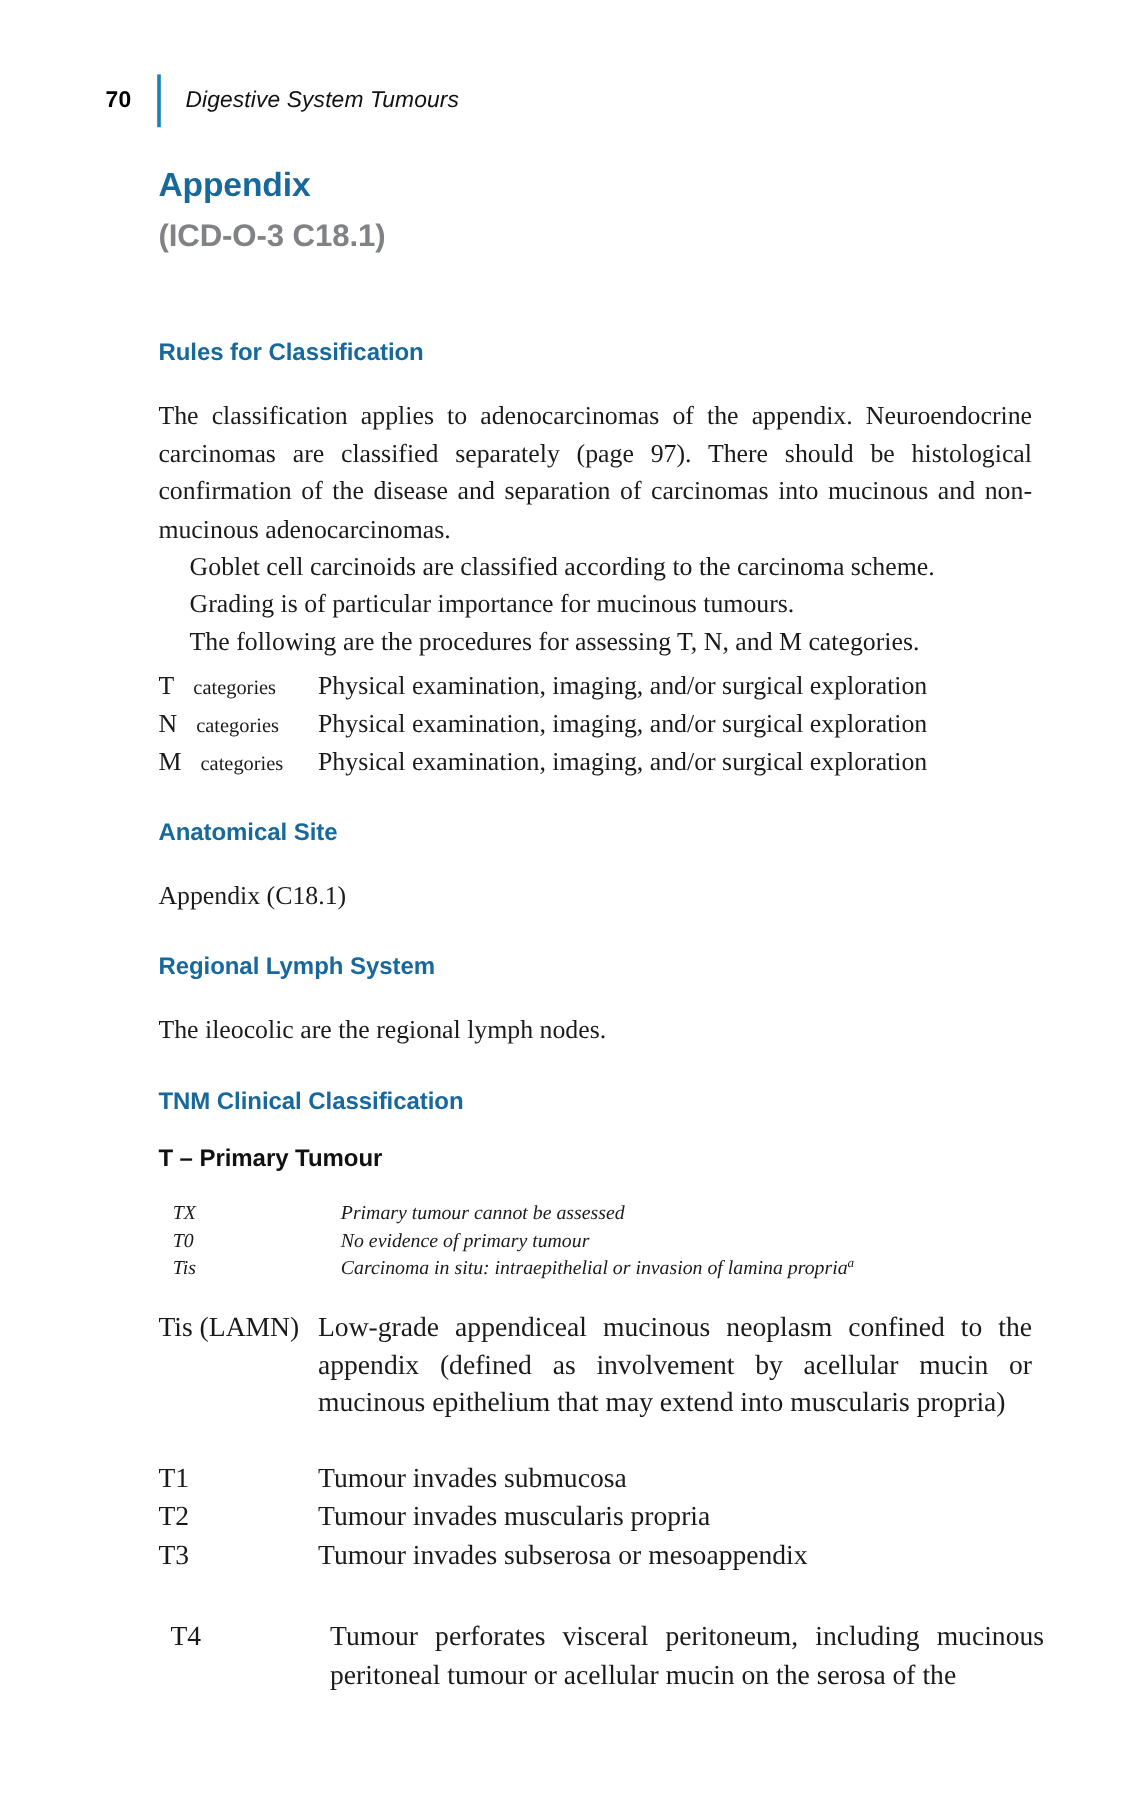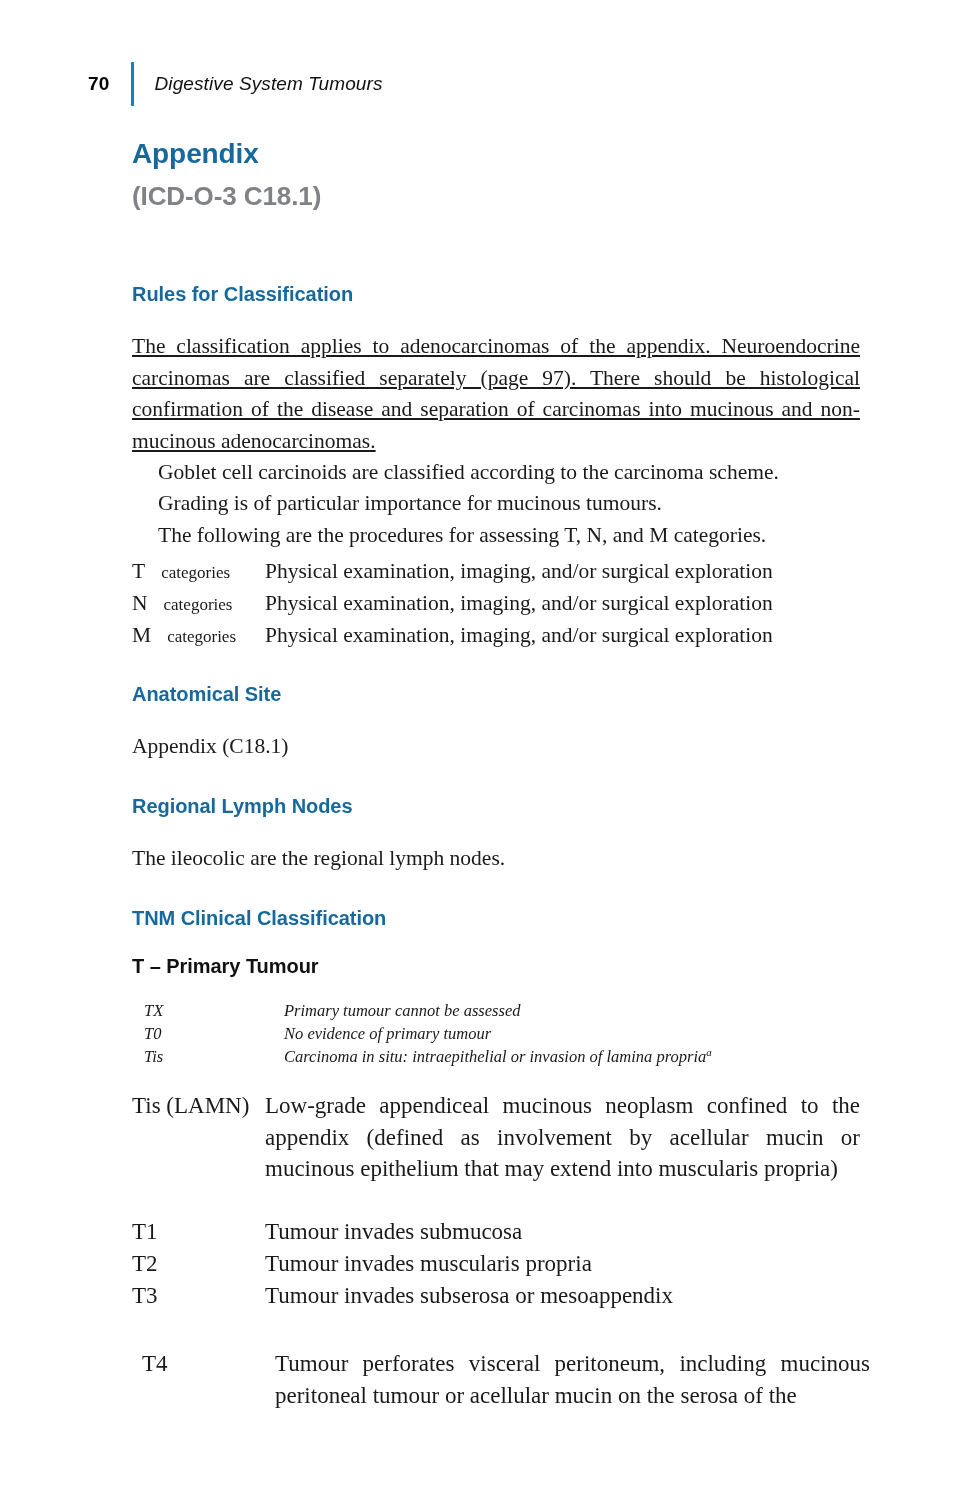--- a/index.html
+++ b/index.html
@@ -208,21 +208,21 @@
     <span class="running-title">Digestive System Tumours</span>
   </div>
 
   <div class="content">
 
     <h1 class="chapter-title">Appendix</h1>
     <div class="chapter-code">(ICD-O-3 C18.1)</div>
 
     <h2 class="section-head" style="top:283px;">Rules for Classification</h2>
 
-    <p class="body noindent" style="top:331px;text-decoration:underline;">The classification applies to adenocarcinomas of the appendix. Neuroendocrine carcinomas are classified separately (page 97). There should be histological confirmation of the disease and separation of carcinomas into mucinous and non-mucinous adenocarcinomas.</p>
+    <p class="body noindent" style="top:331px;">The classification applies to adenocarcinomas of the appendix. Neuroendocrine carcinomas are classified separately (page 97). There should be histological confirmation of the disease and separation of carcinomas into mucinous and non-mucinous adenocarcinomas.</p>
 
     <p class="body runon" style="top:457px;">Goblet cell carcinoids are classified according to the carcinoma scheme.</p>
     <p class="body runon" style="top:488px;">Grading is of particular importance for mucinous tumours.</p>
     <p class="body runon" style="top:520px;">The following are the procedures for assessing T, N, and M categories.</p>
 
     <div class="proc-row" style="top:556px;">
       <span class="proc-label"><span>T</span><span class="cat-word">categories</span></span>
       <span class="proc-text">Physical examination, imaging, and/or surgical exploration</span>
     </div>
     <div class="proc-row" style="top:588px;">
@@ -230,21 +230,21 @@
       <span class="proc-text">Physical examination, imaging, and/or surgical exploration</span>
     </div>
     <div class="proc-row" style="top:620px;">
       <span class="proc-label"><span>M</span><span class="cat-word">categories</span></span>
       <span class="proc-text">Physical examination, imaging, and/or surgical exploration</span>
     </div>
 
     <h2 class="section-head" style="top:683px;">Anatomical Site</h2>
     <p class="body noindent" style="top:731px;">Appendix (C18.1)</p>
 
-    <h2 class="section-head" style="top:795px;">Regional Lymph Nodes</h2>
+    <h2 class="section-head" style="top:795px;">Regional Lymph System</h2>
     <p class="body noindent" style="top:843px;">The ileocolic are the regional lymph nodes.</p>
 
     <h2 class="section-head" style="top:907px;">TNM Clinical Classification</h2>
     <h3 class="sub-head" style="top:955px;">T – Primary Tumour</h3>
 
     <div class="tcat-small" style="top:1000px;">
       <span class="lbl">TX</span>
       <span class="dsc">Primary tumour cannot be assessed</span>
     </div>
     <div class="tcat-small" style="top:1023px;">

